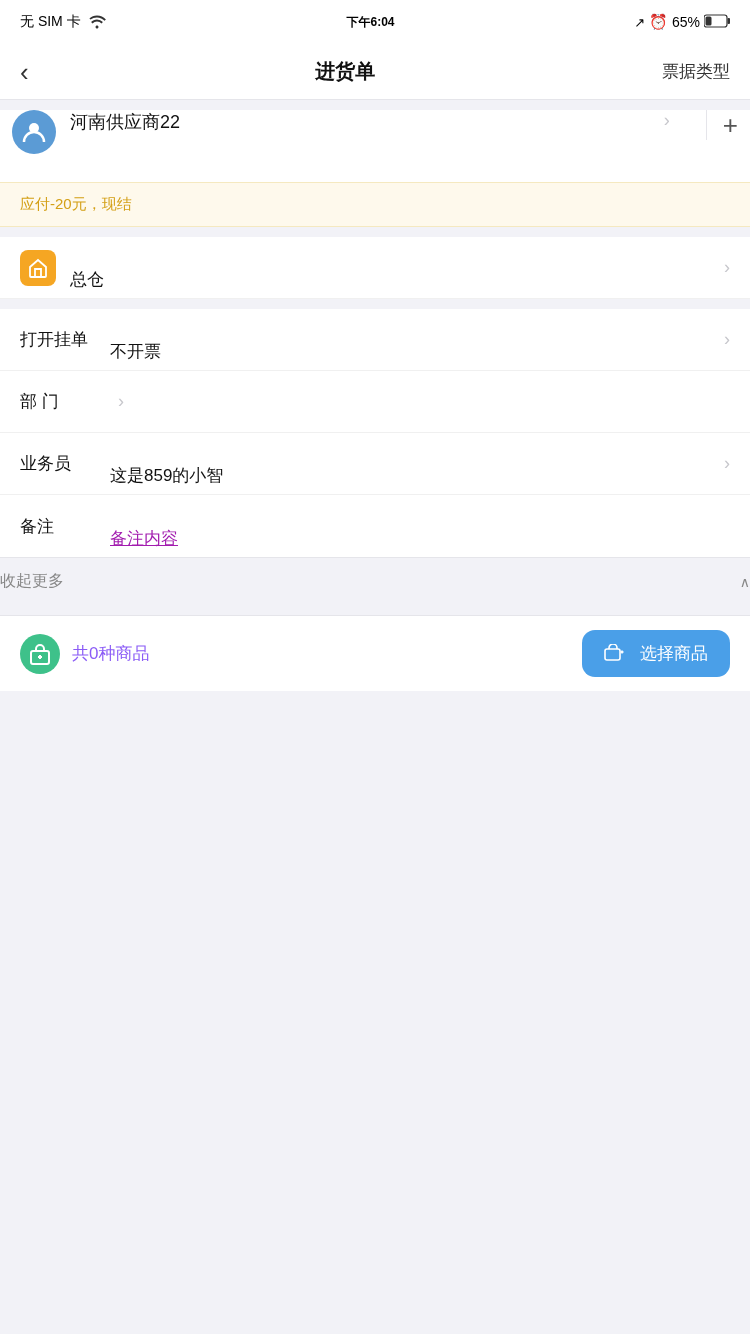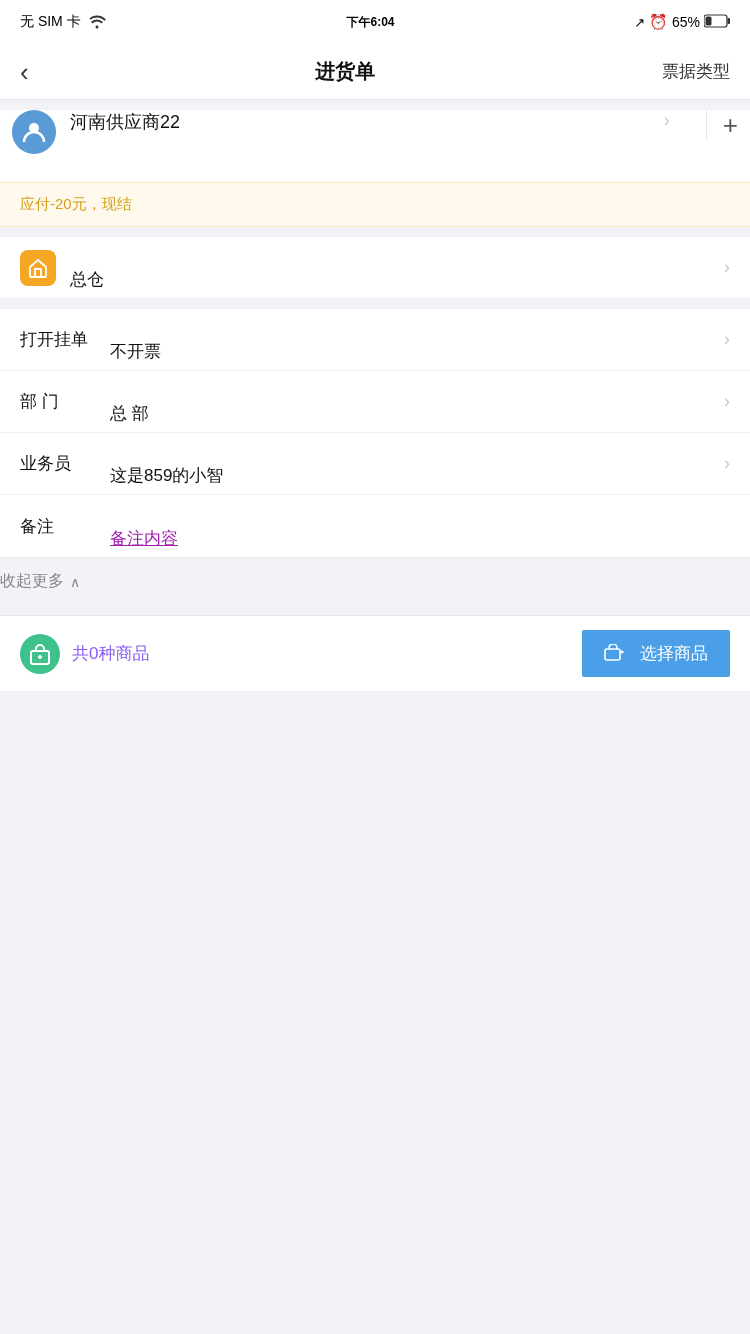--- a/index.html
+++ b/index.html
@@ -191,21 +191,21 @@
       background: #fff;
       border-bottom: 1px solid #f0f0f0;
       cursor: pointer;
     }
 
     
     .collapse-row {
       background: #f2f2f7;
       display: flex;
       align-items: center;
-      justify-content: flex-start;
+      justify-content: space-between;
       height: 48px;
       font-size: 16px;
       color: #888;
       cursor: pointer;
       border-top: 1px solid #e5e5ea;
     }
     .collapse-arrow {
       margin-left: 6px;
       font-size: 14px;
     }
@@ -232,21 +232,21 @@
     }
     .product-count-text {
       flex: 1;
       font-size: 17px;
       color: #8b5cf6;
     }
     .select-product-btn {
       background: #4a9fe8;
       color: #fff;
       border: none;
-      border-radius: 2px;
+      border-radius: 13px;
       padding: 12px 22px;
       font-size: 17px;
       display: flex;
       align-items: center;
       gap: 16px;
       cursor: pointer;
       font-family: inherit;
     }
     .select-product-btn svg { display: block; }
 
@@ -330,21 +330,20 @@
 <div class="form-section" style="margin-top:10px;">
 
   <div class="form-row">
     <span class="form-label">打开挂单</span>
     <span class="form-value">不开票</span>
     <span class="form-chevron">›</span>
   </div>
 
   <div class="form-row">
     <span class="form-label">部 门</span>
-    <span class="form-value">总 部</span>
     <span class="form-chevron">›</span>
   </div>
 
   <div class="form-row">
     <span class="form-label">业务员</span>
     <span class="form-value">这是859的小智</span>
     <span class="form-chevron">›</span>
   </div>
 
   <div class="form-row">

